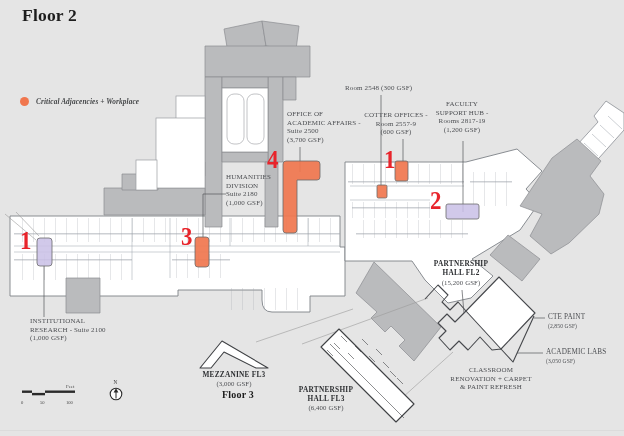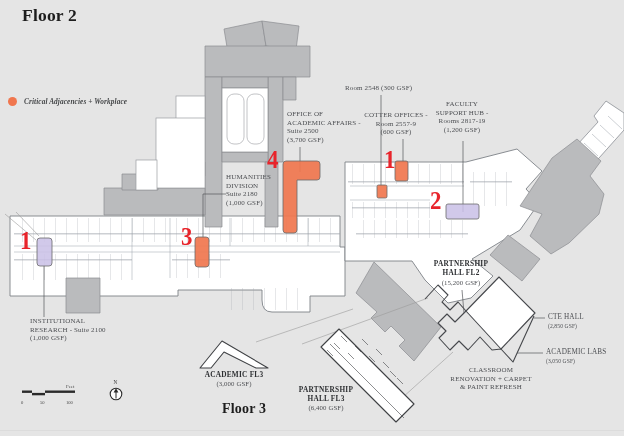--- a/index.html
+++ b/index.html
@@ -9,21 +9,21 @@
   .lbl{position:absolute;font-size:7px;line-height:1.22;color:#4d4f53;letter-spacing:.15px;
        white-space:pre-line;}
   .lbl.center{text-align:center;}
   .lbl.bold{font-weight:700;color:#2d2f32;letter-spacing:.25px;}
   .gsf{position:absolute;font-size:6.2px;line-height:1.2;color:#4d4f53;letter-spacing:.1px;
        white-space:pre-line;}
   .gsf.center{text-align:center;}
   .title{position:absolute;font-weight:700;color:#1d1d1d;letter-spacing:.2px;}
   .num{position:absolute;font-weight:700;font-size:26px;line-height:1;color:#E8242B;
        transform:scaleX(.88);transform-origin:left top;}
-  .legend{position:absolute;left:8px;top:95px;}
+  .legend{position:absolute;left:20px;top:95px;}
   .legend-row{display:flex;align-items:center;height:13px;}
   .legend-dot{width:9px;height:9px;margin-right:7px;flex:0 0 auto;}
   .legend-label{font-style:italic;font-weight:700;font-size:7.3px;color:#46484a;letter-spacing:.1px;}
   .hairline{position:absolute;left:0;top:430px;width:624px;height:1px;background:#dcdcdc;}
 </style>
 </head>
 <body>
 
 <div id="stage">
 
@@ -152,21 +152,21 @@
 
     <g>
       <text x="113.5" y="384" font-size="5.2" fill="#3a3a3a">N</text>
       <circle cx="116" cy="394" r="5.8" fill="#ffffff" stroke="#2b2b2b" stroke-width="1.1"></circle>
       <line x1="116" y1="398.5" x2="116" y2="390" stroke="#2b2b2b" stroke-width="1"></line>
       <polygon points="116,388.2 113.6,392.6 118.4,392.6" fill="#2b2b2b"></polygon>
     </g>
   </svg>
 
   <div class="title" style="left:22px;top:5px;font-size:17.5px;">Floor 2</div>
-  <div class="title" style="left:222px;top:401px;font-size:14px;">Floor 3</div>
+  <div class="title" style="left:222px;top:389px;font-size:10px;">Floor 3</div>
 
   <div class="legend">
     <div class="legend-row">
       <svg class="legend-dot" viewBox="0 0 9 9">
         <circle cx="4.5" cy="4.5" r="4.5" fill="#F0764E"></circle>
       </svg>
       <span class="legend-label">Critical Adjacencies + Workplace</span>
     </div>
   </div>
 
@@ -198,31 +198,31 @@
 (1,000 GSF)</div>
 
   <div class="lbl" style="left:30px;top:317px;">INSTITUTIONAL
 RESEARCH - Suite 2100
 (1,000 GSF)</div>
 
   <div class="lbl center bold" style="left:419px;top:260px;width:84px;font-size:7.3px;">PARTNERSHIP
 HALL FL2</div>
   <div class="gsf center" style="left:419px;top:279px;width:84px;font-size:6.8px;">(15,200 GSF)</div>
 
-  <div class="lbl" style="left:548px;top:313px;font-size:7.2px;">CTE HALL</div>
+  <div class="lbl" style="left:548px;top:313px;font-size:7.2px;">CTE PAINT</div>
   <div class="gsf" style="left:548px;top:323px;font-size:5.6px;">(2,850 GSF)</div>
 
   <div class="lbl" style="left:546px;top:348px;font-size:7.2px;">ACADEMIC LABS</div>
   <div class="gsf" style="left:546px;top:358px;font-size:5.6px;">(3,050 GSF)</div>
 
   <div class="lbl center" style="left:438px;top:366px;width:106px;">CLASSROOM
 RENOVATION + CARPET
 &amp; PAINT REFRESH</div>
 
-  <div class="lbl center bold" style="left:192px;top:371px;width:84px;font-size:7.3px;">ACADEMIC FL3</div>
+  <div class="lbl center bold" style="left:192px;top:371px;width:84px;font-size:7.3px;">MEZZANINE FL3</div>
   <div class="gsf center" style="left:192px;top:380px;width:84px;font-size:6.8px;">(3,000 GSF)</div>
 
   <div class="lbl center bold" style="left:284px;top:386px;width:84px;font-size:7.3px;">PARTNERSHIP
 HALL FL3</div>
   <div class="gsf center" style="left:284px;top:404px;width:84px;font-size:6.8px;">(6,400 GSF)</div>
 
   <div class="hairline"></div>
 </div>
 
 </body></html>

